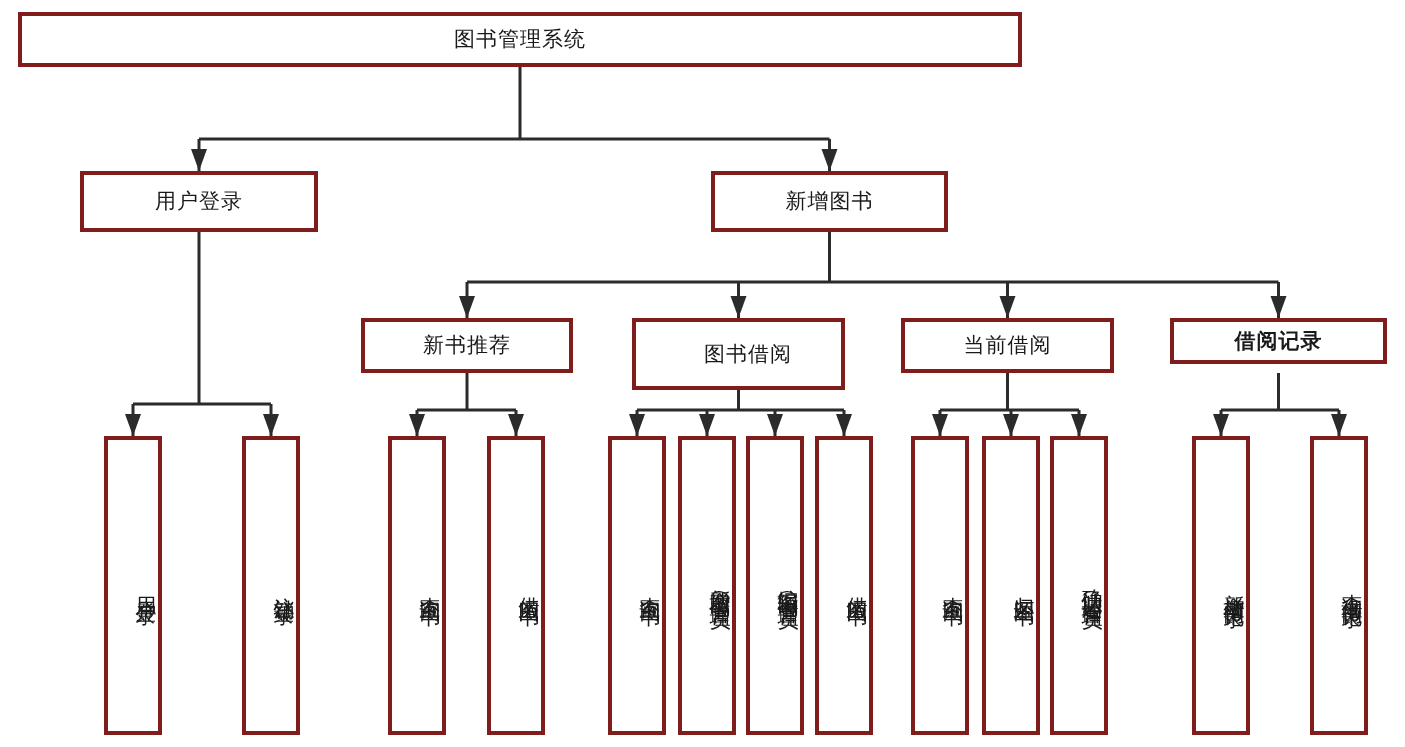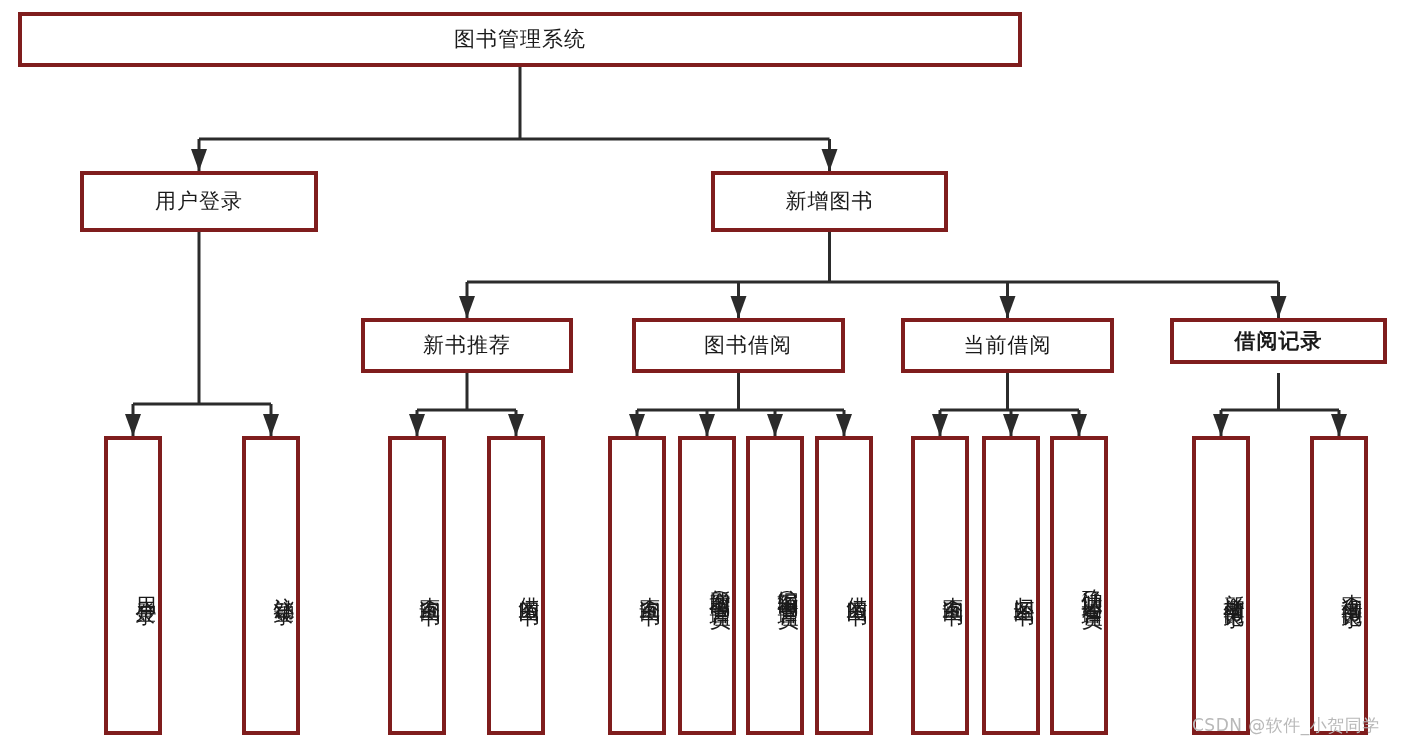--- a/index.html
+++ b/index.html
@@ -128,21 +128,21 @@
       </div>
       <div class="node horizontal" style="left: 80px; top: 171px; width: 238px; height: 61px;">
         <span class="hlabel">用户登录</span>
       </div>
       <div class="node horizontal" style="left: 711px; top: 171px; width: 237px; height: 61px;">
         <span class="hlabel">新增图书</span>
       </div>
       <div class="node horizontal" style="left: 361px; top: 318px; width: 212px; height: 55px;">
         <span class="hlabel">新书推荐</span>
       </div>
-      <div class="node horizontal" style="left: 632px; top: 318px; width: 213px; height: 55px; padding-left: 19px;">
+      <div class="node horizontal" style="left: 632px; top: 318px; width: 213px; height: 72px; padding-left: 19px;">
         <span class="hlabel">图书借阅</span>
       </div>
       <div class="node horizontal" style="left: 901px; top: 318px; width: 213px; height: 55px; justify-content: center;">
         <span class="hlabel">当前借阅</span>
       </div>
       <div class="node horizontal" style="left: 1170px; top: 318px; width: 217px; height: 46px; font-weight: bold;">
         <span class="hlabel">借阅记录</span>
       </div>
       <div class="node vertical" style="left: 104px; top: 436px; width: 58px; height: 299px;">
         <span class="vlabel">用户登录</span>
@@ -177,14 +177,13 @@
       <div class="node vertical" style="left: 1050px; top: 436px; width: 58px; height: 299px;">
         <span class="vlabel">确认归还（管理员）</span>
       </div>
       <div class="node vertical" style="left: 1192px; top: 436px; width: 58px; height: 299px;">
         <span class="vlabel">新增借阅记录</span>
       </div>
       <div class="node vertical" style="left: 1310px; top: 436px; width: 58px; height: 299px;">
         <span class="vlabel">查询借阅记录</span>
       </div>
     </div>
-  <div class="watermark" style="left: 1192px; top: 714px;">CSDN @软件_小贺同学</div>
 </div>
 
 </body></html>

